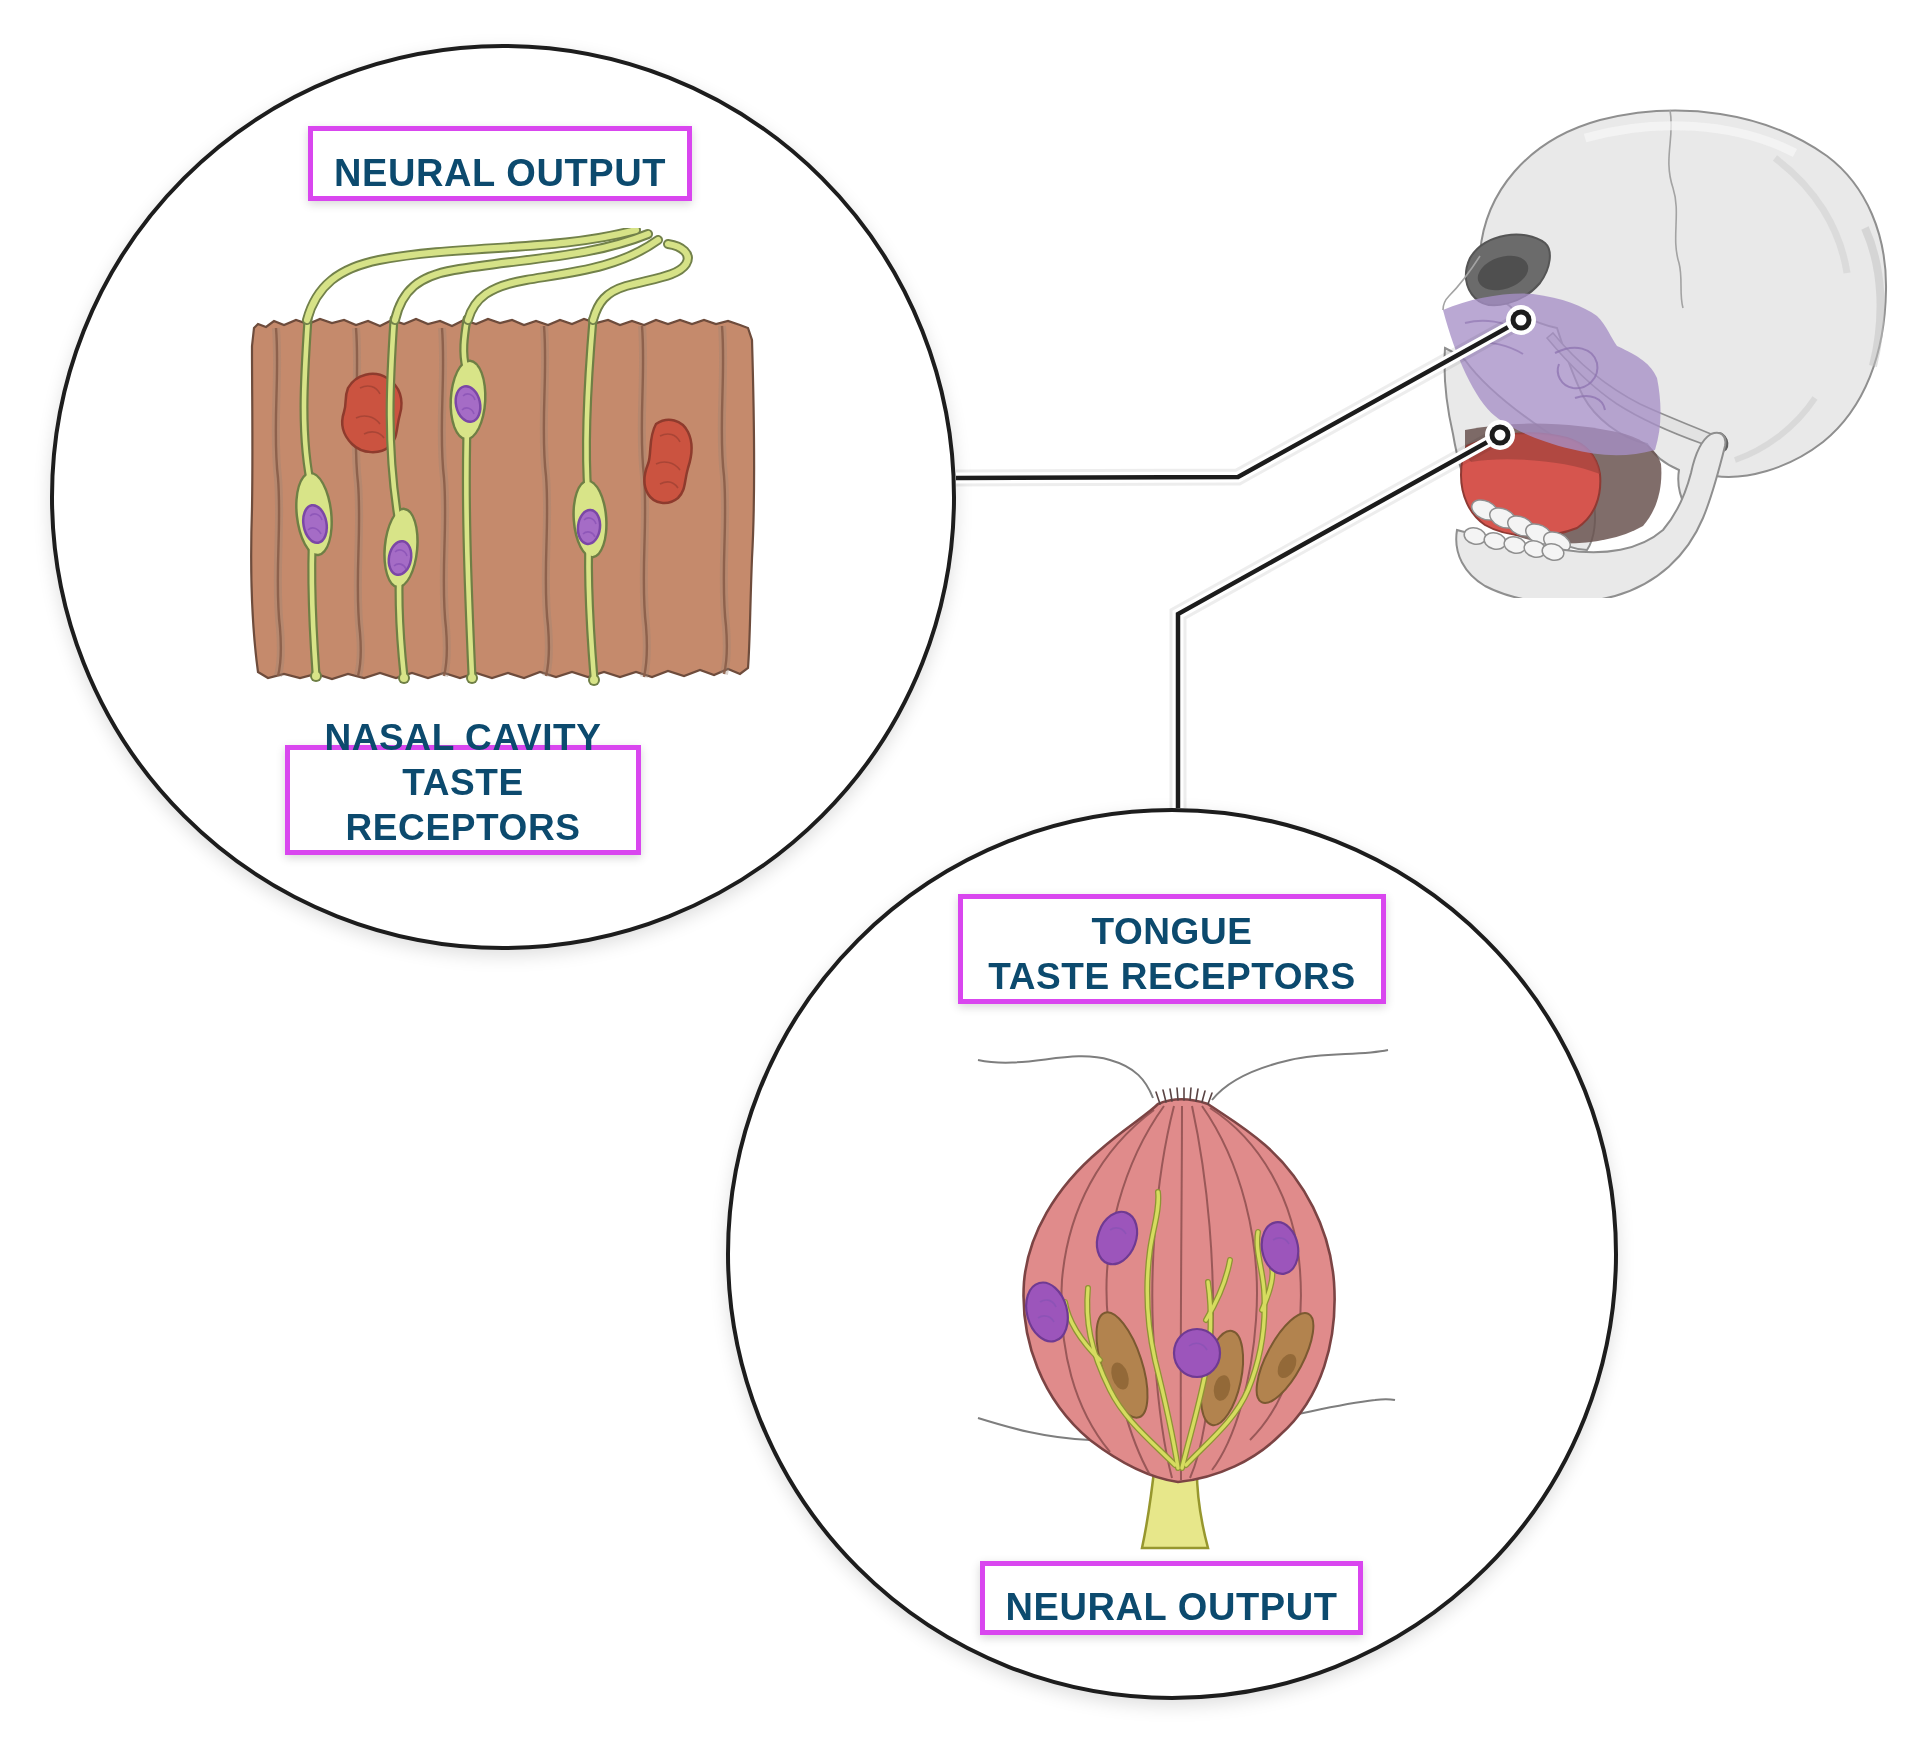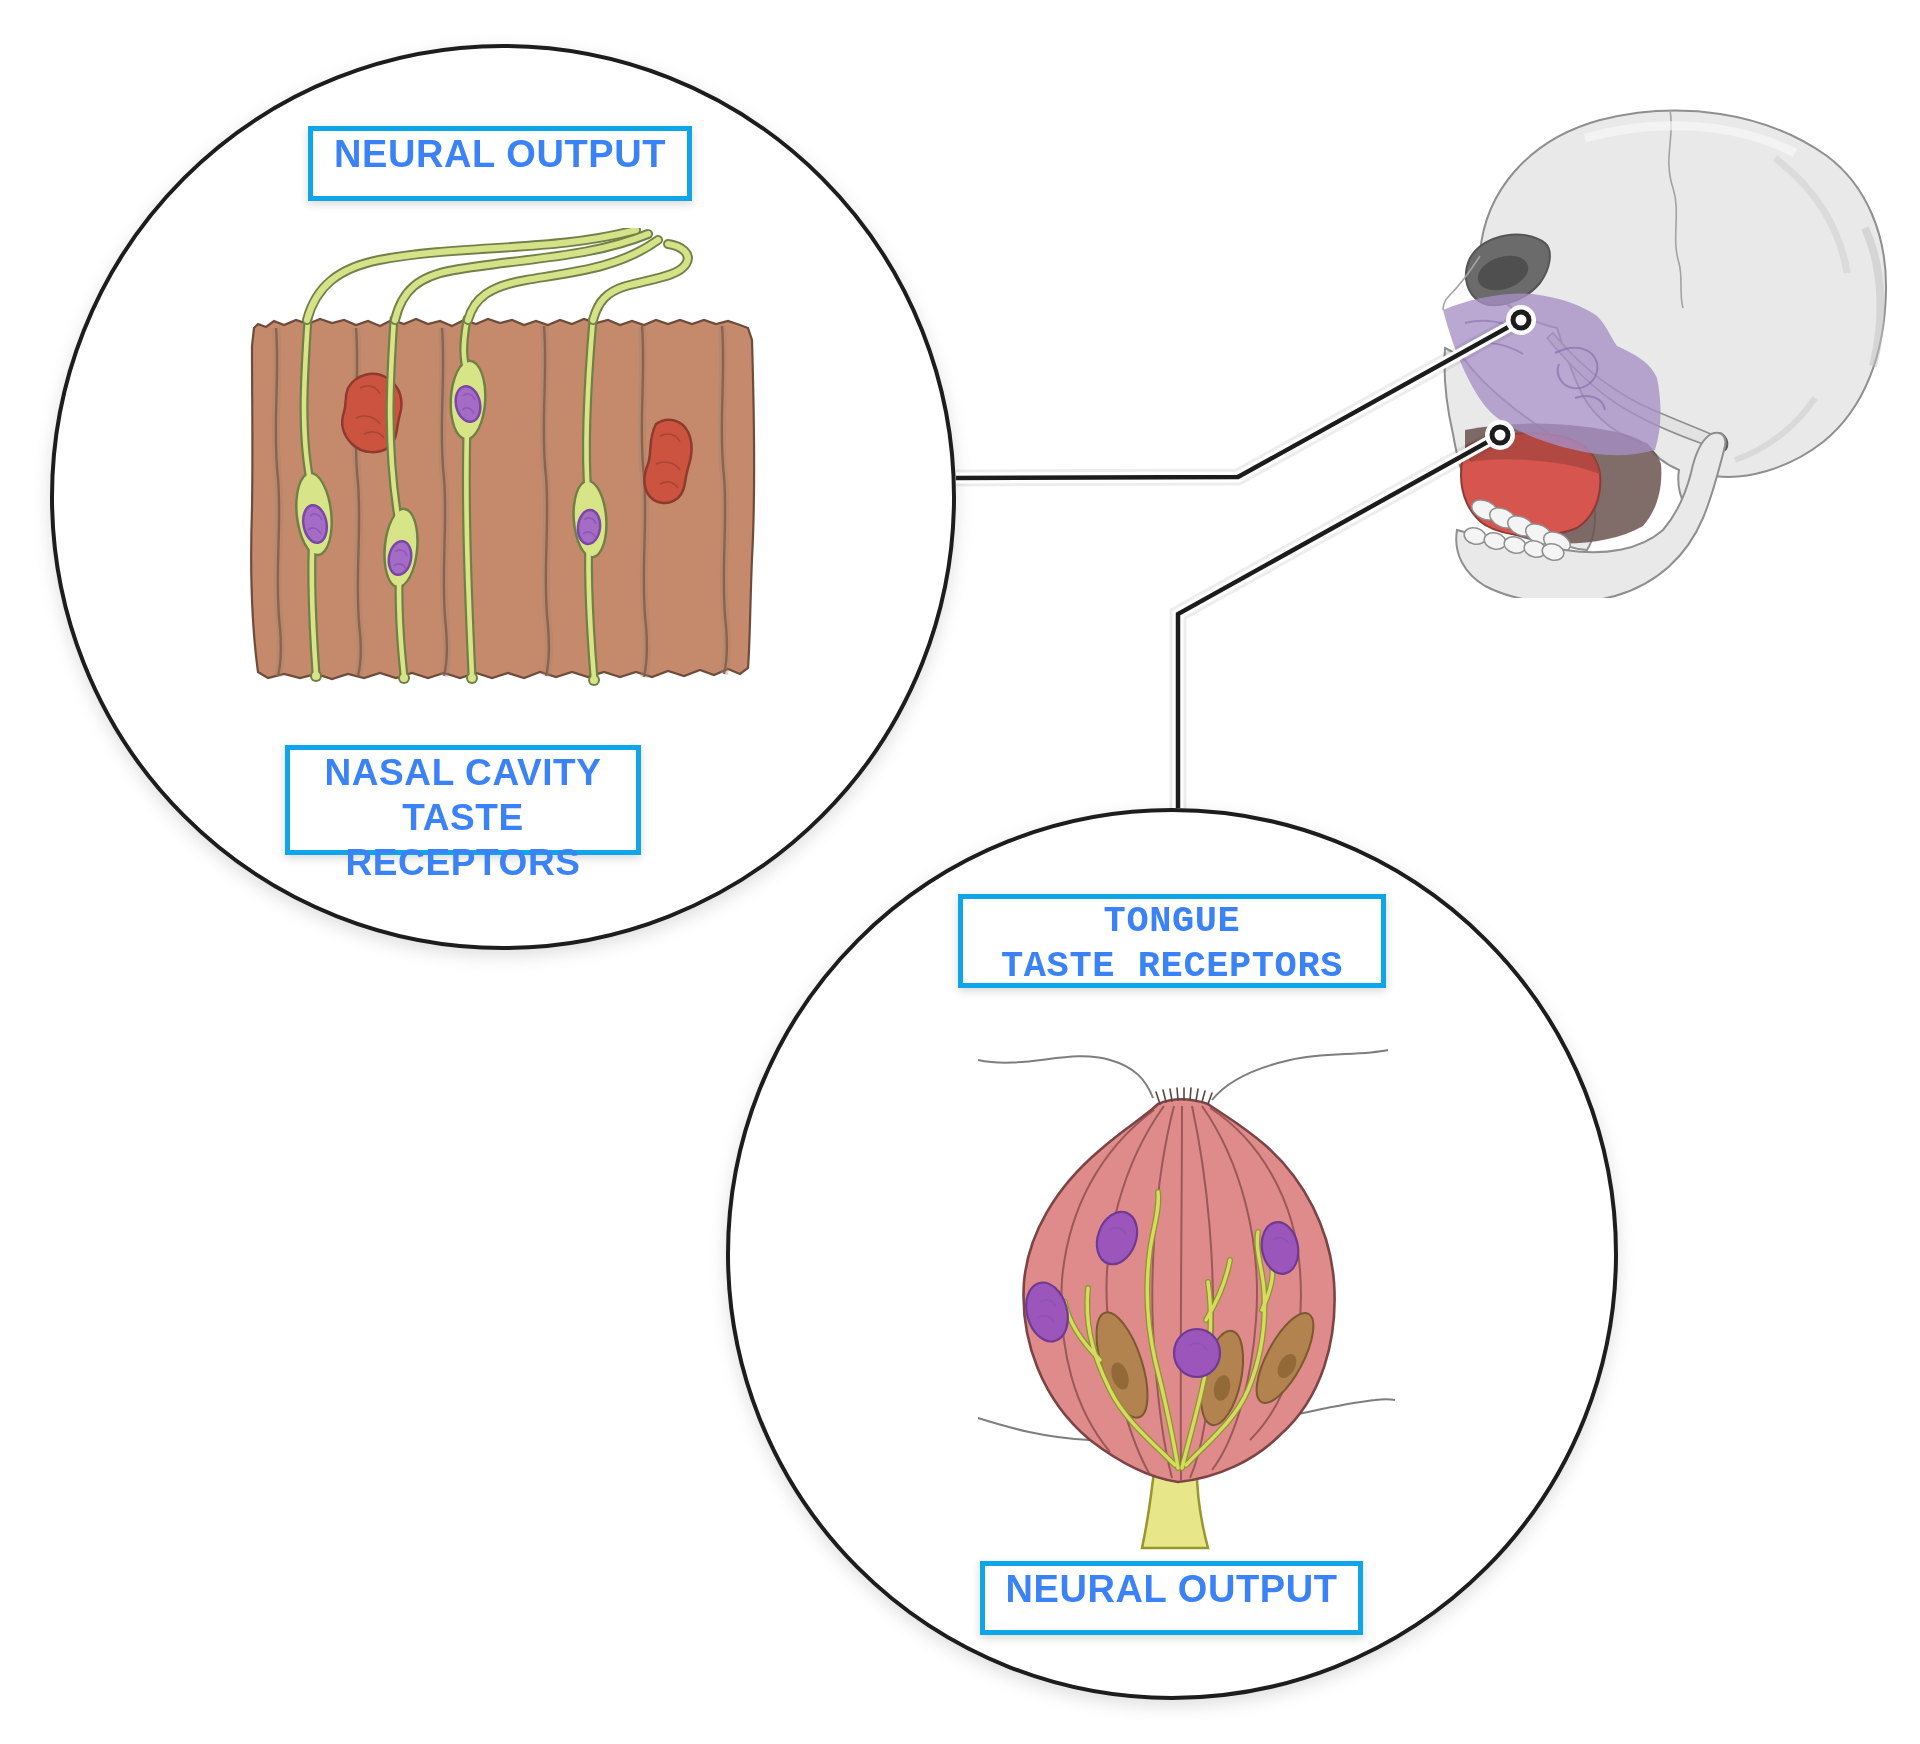--- a/index.html
+++ b/index.html
@@ -2,27 +2,27 @@
 <html><head>
 <meta charset="utf-8">
 <style>
   html,body{margin:0;padding:0;background:#fff;}
   #canvas{position:relative;width:1920px;height:1744px;background:#ffffff;overflow:hidden;
           font-family:"Liberation Sans",sans-serif;}
   .callout-circle{position:absolute;border-radius:50%;background:#fff;border:4px solid #1d1d1d;
           box-sizing:border-box;box-shadow:0 6px 18px rgba(0,0,0,.13);}
   #circle-nasal{left:50px;top:44px;width:906px;height:906px;}
   #circle-tongue{left:726px;top:808px;width:892px;height:892px;}
-  .label-box{position:absolute;background:#fff;border:5px solid #0ea5e9;box-sizing:border-box;
-          display:flex;flex-direction:column;align-items:center;justify-content:flex-start;
-          font-weight:bold;color:#3b82f6;text-align:center;letter-spacing:.6px;
+  .label-box{position:absolute;background:#fff;border:5px solid #d946ef;box-sizing:border-box;
+          display:flex;flex-direction:column;align-items:center;justify-content:flex-end;
+          font-weight:bold;color:#0c4a6e;text-align:center;letter-spacing:.6px;
           box-shadow:0 3px 9px rgba(0,0,0,.16);line-height:1.22;}
   #box-nasal-top{left:308px;top:126px;width:384px;height:75px;font-size:38px;}
   #box-nasal-bottom{left:285px;top:745px;width:356px;height:110px;font-size:37px;}
-  #box-tongue-top{left:958px;top:894px;width:428px;height:94px;font-size:37px;font-family:Liberation Mono, monospace;}
+  #box-tongue-top{left:958px;top:894px;width:428px;height:110px;font-size:37px;}
   #box-tongue-bottom{left:980px;top:1561px;width:383px;height:74px;font-size:38px;}
   .abs-svg{position:absolute;}
   #overlay-svg{left:0;top:0;pointer-events:none;}
   
   .crev-sh{stroke:#9b8576;stroke-width:8;fill:none;opacity:.35;}
   .crev{stroke:#8a5d48;stroke-width:2.4;fill:none;opacity:.9;}
   .ax-o{stroke:#72814a;stroke-width:10;fill:none;stroke-linecap:round;}
   .ax-i{stroke:#d6e287;stroke-width:6.2;fill:none;stroke-linecap:round;}
   .cl-o{stroke:#6f7f45;stroke-width:9;fill:none;stroke-linecap:round;}
   .cl-i{stroke:#d8e488;stroke-width:4.6;fill:none;stroke-linecap:round;}

